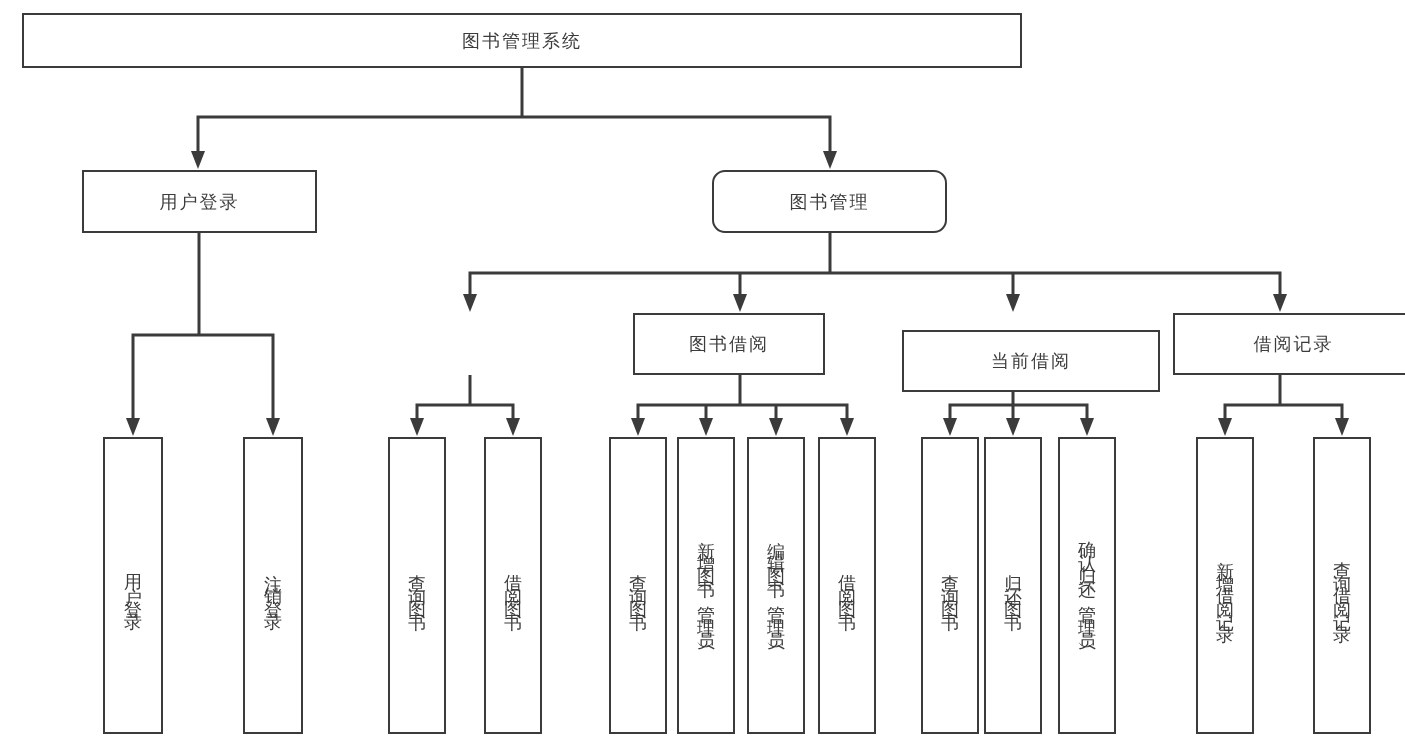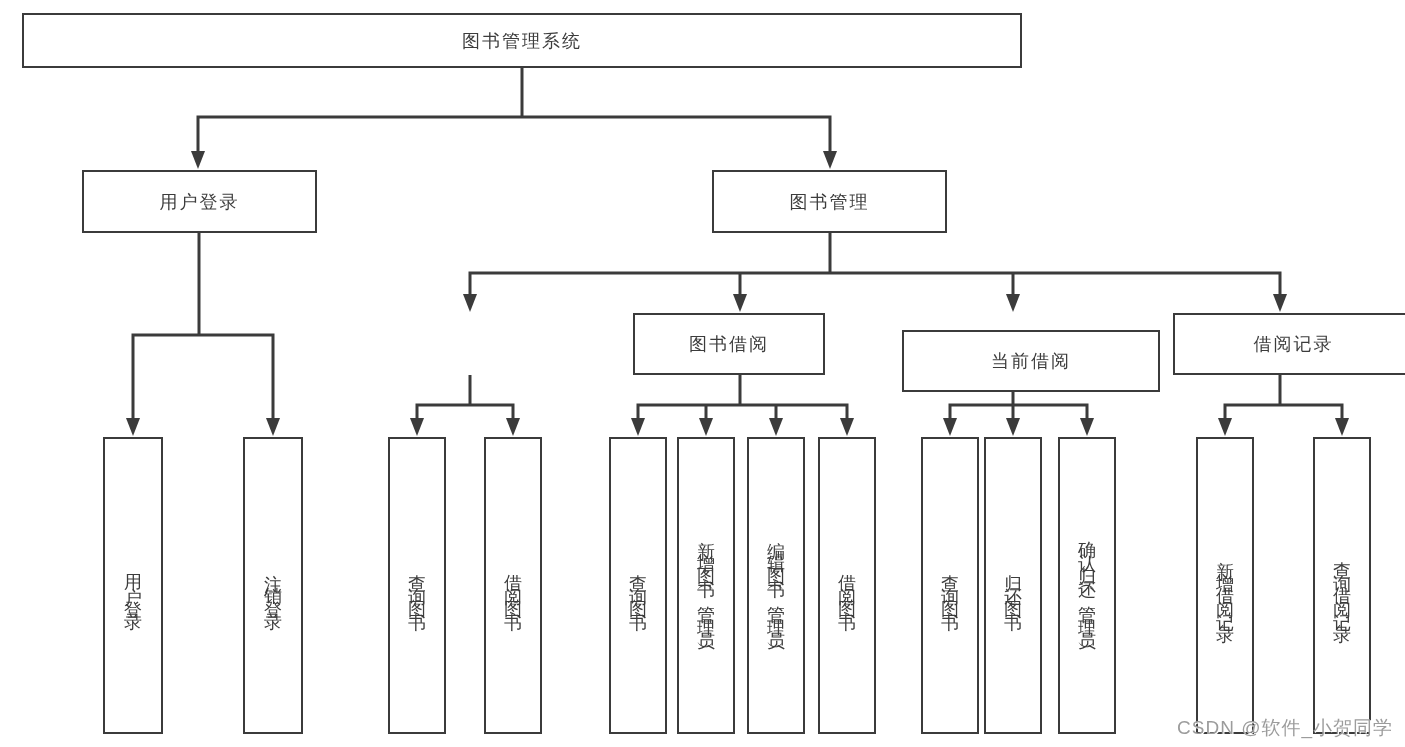--- a/index.html
+++ b/index.html
@@ -92,21 +92,21 @@
     </g>
   </svg>
 
   <div class="box h" style="left:22px;top:13px;width:1000px;height:55px;">
     <span>图书管理系统</span>
   </div>
 
   <div class="box h" style="left:82px;top:170px;width:235px;height:63px;">
     <span>用户登录</span>
   </div>
-  <div class="box h" style="left:712px;top:170px;width:235px;height:63px;">
+  <div class="box h" style="left:712px;top:170px;width:235px;height:63px;border-radius:13px;">
     <span>图书管理</span>
   </div>
 
   <div class="box h" style="left:633px;top:313px;width:192px;height:62px;">
     <span>图书借阅</span>
   </div>
   <div class="box h" style="left:902px;top:330px;width:258px;height:62px;">
     <span>当前借阅</span>
   </div>
   <div class="box h" style="left:1173px;top:313px;width:241px;height:62px;">
@@ -150,15 +150,14 @@
     <span>确认归还（管理员）</span>
   </div>
 
   <div class="box v" style="left:1196px;top:437px;width:58px;height:297px;">
     <span>新增借阅记录</span>
   </div>
   <div class="box v" style="left:1313px;top:437px;width:58px;height:297px;">
     <span>查询借阅记录</span>
   </div>
 
-  <div class="watermark">CSDN @软件_小贺同学</div>
 
 </div>
 
 </body></html>

